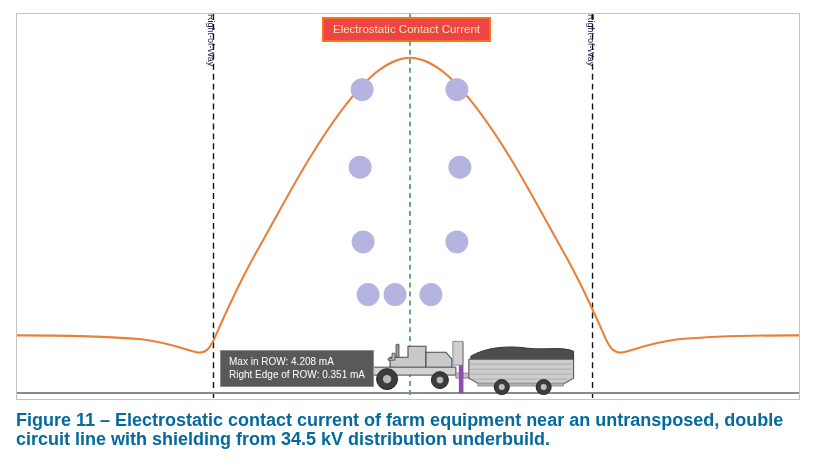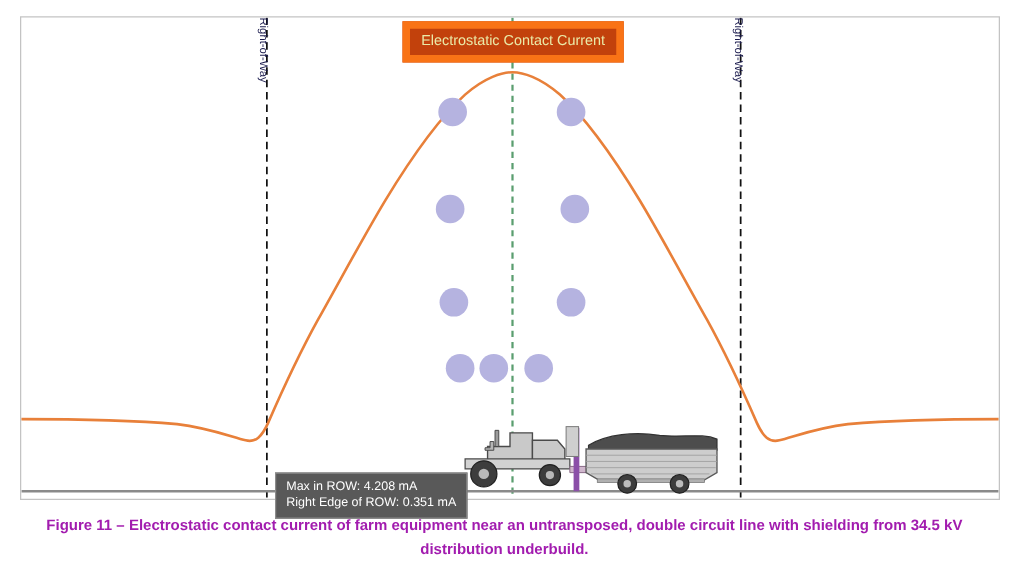--- a/index.html
+++ b/index.html
@@ -38,56 +38,54 @@
     transform:rotate(90deg);
     font-family:"Liberation Sans", sans-serif;
   }
   #row-label-left{ left:216px; top:14px; }
   #row-label-right{ left:596px; top:14px; }
 
   
   #title-chip{
     position:absolute;
     left:322px;top:17px;
-    background:#c2410c;
-    border:6px solid #f97316;
+    background:#ef4444;
+    border:2px solid #f97316;
     color:#eaeaa8;
     font-size:11.5px;
     padding:4px 9px 5px 9px;
     white-space:nowrap;
     font-family:"Liberation Sans", sans-serif;
   }
 
   
   #value-box{
     position:absolute;
     left:220px;top:350px;
     background:#595959;
     border:1px solid #8c8c8c;
     padding:4px 8px 5px 8px;
     color:#ffffff;
     font-size:10px;
     line-height:13px;
     white-space:nowrap;
     font-family:"Liberation Sans", sans-serif;
-    margin-top:28px;
   }
   #value-box div{ white-space:nowrap; }
 
   
   #caption{
     position:absolute;
     left:16px;top:411px;
     width:775px;
-    font-size:12px;
+    font-size:18px;
     font-weight:bold;
     line-height:19px;
-    color:#a21caf;
+    color:#0369a1;
     font-family:"Liberation Sans", sans-serif;
-    text-align:center;
   }
 </style>
 </head>
 <body>
 
 <div id="figure">
 
   <div id="plot-frame">
 
     <svg id="plot-canvas" viewBox="0 0 784 387" preserveAspectRatio="none">

